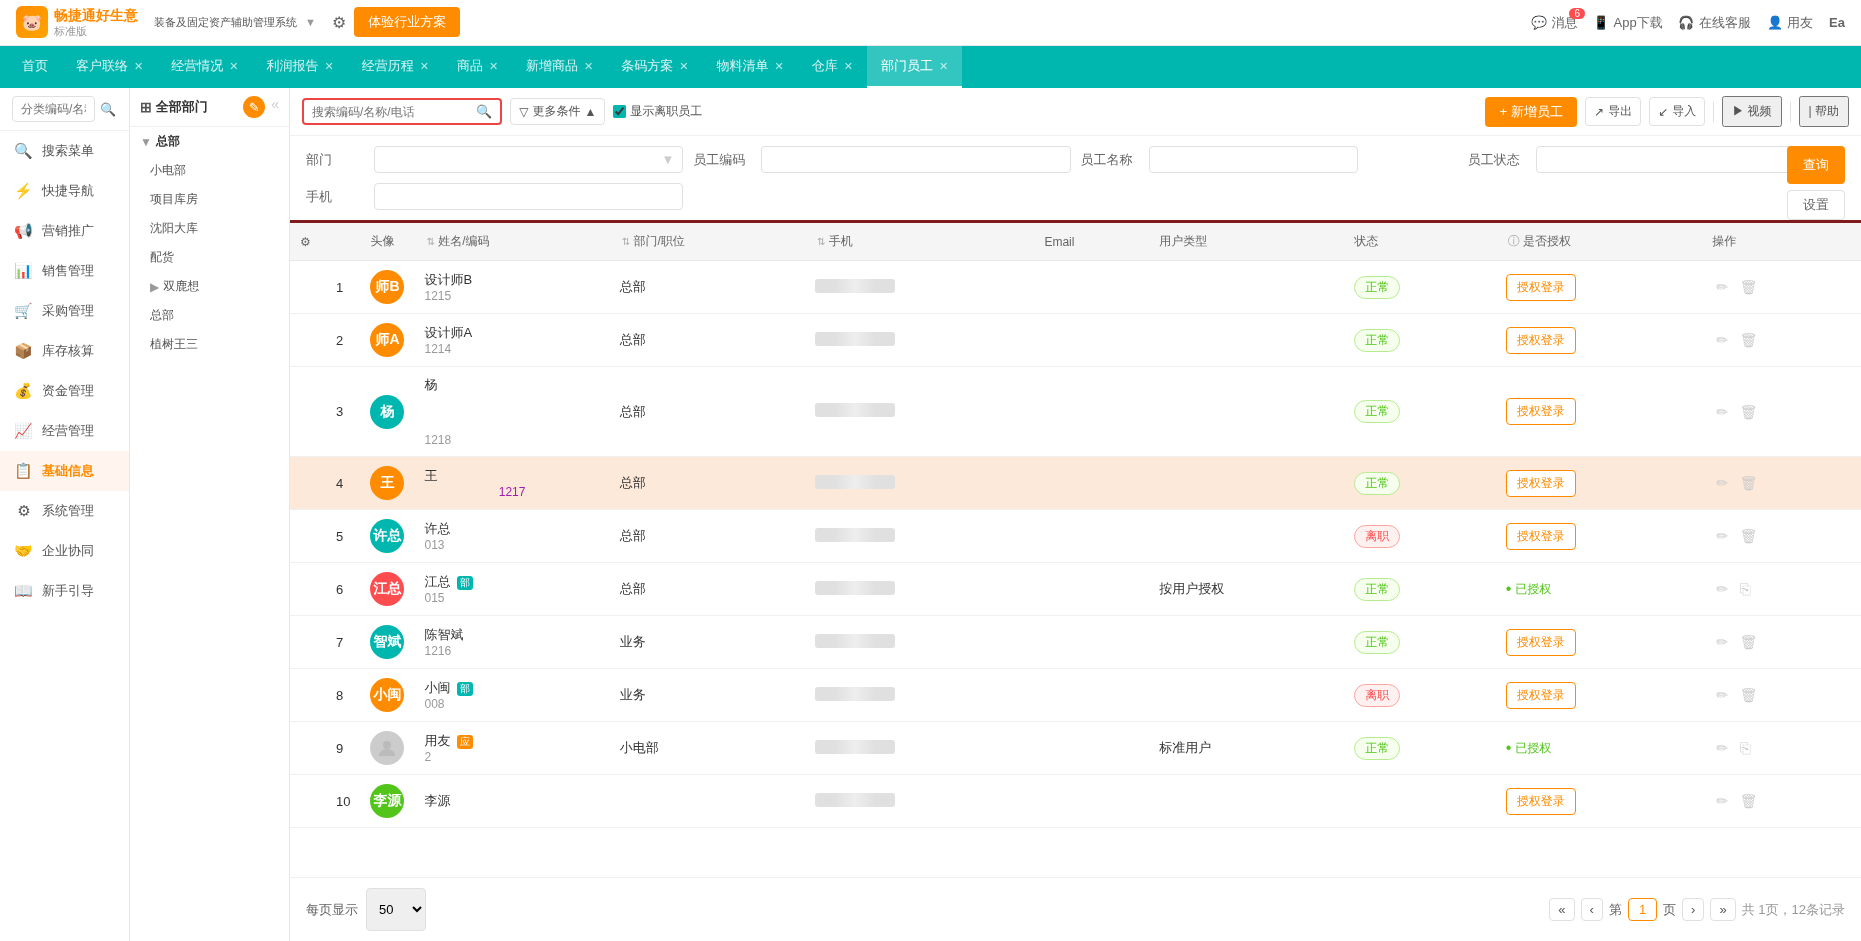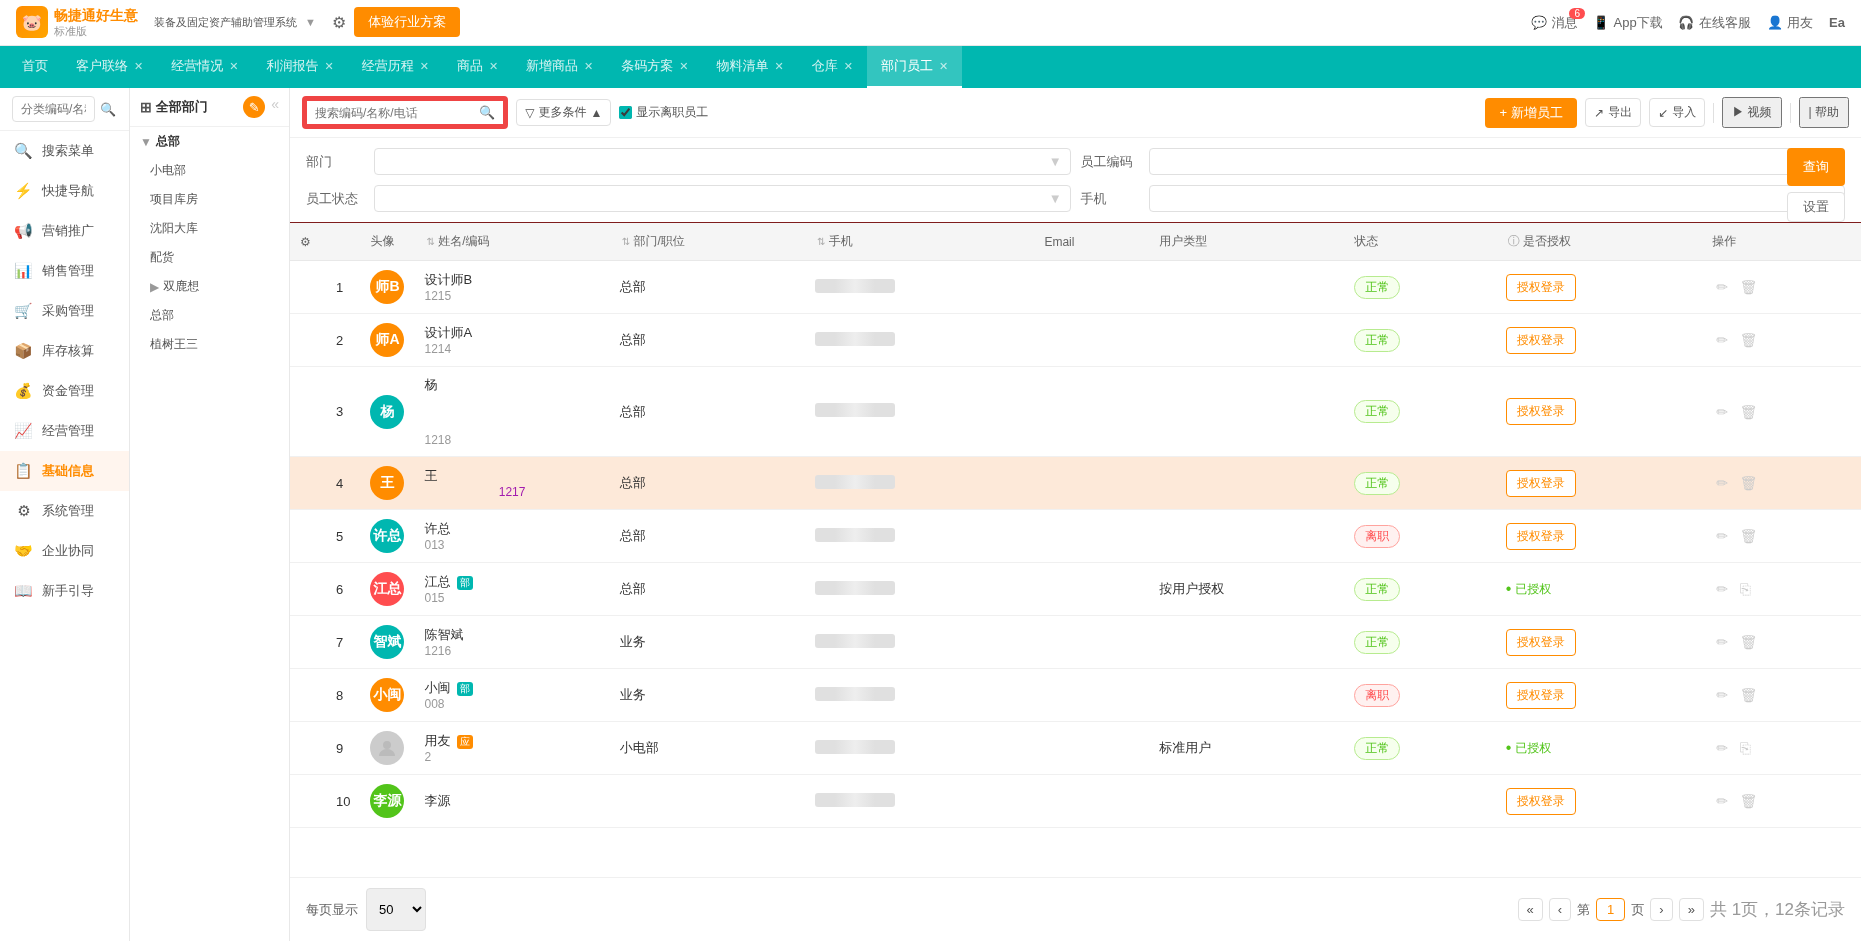--- a/index.html
+++ b/index.html
@@ -46,32 +46,32 @@
     .dept-collapse-btn { color: #ccc; font-size: 14px; cursor: pointer; }
     .dept-tree-item { padding: 6px 10px; font-size: 12px; color: #555; cursor: pointer; display: flex; align-items: center; gap: 4px; }
     .dept-tree-item.level1 { font-weight: bold; color: #333; }
     .dept-tree-item.level2 { padding-left: 20px; }
 
     
     .content-area { flex: 1; display: flex; flex-direction: column; overflow: hidden; }
 
     
     .content-toolbar { background: #fff; padding: 8px 12px; border-bottom: 1px solid #f0f0f0; display: flex; align-items: center; gap: 8px; }
-    .search-input-wrap { display: flex; align-items: center; gap: 4px; border: 5px solid #ef4444; border-radius: 4px; padding: 4px 8px; background: #fff; }
+    .search-input-wrap { display: flex; align-items: center; gap: 4px; border: 2px solid #ef4444; border-radius: 4px; padding: 4px 8px; background: #fff; }
     .search-input-wrap input { border: none; outline: none; font-size: 12px; width: 160px; }
     .filter-btn { display: flex; align-items: center; gap: 4px; color: #555; font-size: 12px; cursor: pointer; border: 1px solid #e0e0e0; border-radius: 4px; padding: 4px 8px; }
     .show-archived-cb { display: flex; align-items: center; gap: 4px; font-size: 12px; color: #555; cursor: pointer; }
     .toolbar-right { margin-left: auto; display: flex; align-items: center; gap: 8px; }
     .btn-add { background: #ff8c00; color: #fff; border: none; border-radius: 4px; padding: 6px 14px; font-size: 13px; cursor: pointer; display: flex; align-items: center; gap: 4px; }
     .btn-action { display: flex; align-items: center; gap: 4px; color: #555; font-size: 12px; cursor: pointer; padding: 5px 8px; border: 1px solid #e0e0e0; border-radius: 4px; background: #fff; }
     .btn-view { color: #555; font-size: 12px; cursor: pointer; padding: 5px 8px; }
     .divider-v { width: 1px; height: 20px; background: #e0e0e0; }
 
     
-    .filter-row { background: #fff; padding: 10px 16px; border-bottom: 1px solid #7f1d1d; display: grid; grid-template-columns: 1fr 1fr; gap: 10px; position: relative; }
+    .filter-row { background: #fff; padding: 10px 16px; border-bottom: 3px solid #7f1d1d; display: grid; grid-template-columns: 1fr 1fr 1fr 1fr; gap: 10px; position: relative; }
     .filter-field { display: flex; align-items: center; gap: 8px; }
     .filter-label { color: #666; font-size: 13px; white-space: nowrap; min-width: 60px; }
     .filter-select { flex: 1; border: 1px solid #e0e0e0; border-radius: 4px; padding: 5px 8px; font-size: 13px; display: flex; align-items: center; justify-content: space-between; cursor: pointer; background: #fff; }
     .filter-input { flex: 1; border: 1px solid #e0e0e0; border-radius: 4px; padding: 5px 8px; font-size: 13px; outline: none; }
     .filter-actions { position: absolute; right: 16px; top: 10px; display: flex; gap: 6px; flex-direction: column; }
     .btn-query { background: #ff8c00; color: #fff; border: none; border-radius: 4px; padding: 10px 16px; font-size: 13px; cursor: pointer; }
     .btn-setting { background: #fff; color: #666; border: 1px solid #e0e0e0; border-radius: 4px; padding: 5px 4px; font-size: 13px; cursor: pointer; }
 
     
     .table-wrap { flex: 1; overflow-y: auto; background: #fff; }
@@ -98,21 +98,21 @@
     .phone-blur { display: inline-block; width: 80px; height: 14px; background: linear-gradient(90deg, #e0e0e0 25%, #eee 50%, #e0e0e0 75%); border-radius: 3px; }
 
     
     .pagination { display: flex; align-items: center; justify-content: space-between; padding: 10px 16px; background: #fff; border-top: 1px solid #f0f0f0; }
     .page-size-wrap { display: flex; align-items: center; gap: 8px; font-size: 13px; color: #666; }
     .page-size-select { border: 1px solid #e0e0e0; border-radius: 4px; padding: 12px 8px; font-size: 13px; }
     .page-controls { display: flex; align-items: center; gap: 6px; font-size: 13px; color: #666; }
     .page-btn { border: 1px solid #e0e0e0; border-radius: 4px; padding: 3px 8px; cursor: pointer; background: #fff; color: #555; font-size: 13px; }
     .page-btn:disabled { color: #ccc; cursor: default; }
     .page-current { border: 1px solid #ff8c00; border-radius: 4px; padding: 3px 10px; color: #ff8c00; background: #fff; }
-    .page-info { font-size: 17px; color: #999; }
+    .page-info { font-size: 13px; color: #999; }
 
     
     .left-nav { width: 130px; background: #fff; border-right: 1px solid #e8e8e8; overflow-y: auto; flex-shrink: 0; }
     .left-nav-item { display: flex; align-items: center; gap: 8px; padding: 11px 14px; cursor: pointer; font-size: 13px; color: #555; }
     .left-nav-item.active { background: #fff5ee; color: #ff8c00; font-weight: bold; }
     .left-nav-item .nav-icon { font-size: 15px; width: 20px; text-align: center; }
     .search-menu-bar { display: flex; align-items: center; gap: 6px; padding: 8px 12px; border-bottom: 1px solid #f0f0f0; }
     .search-menu-bar input { border: 1px solid #e0e0e0; border-radius: 4px; padding: 5px 8px; font-size: 12px; flex: 1; outline: none; }
     .sort-icon { color: #aaa; font-size: 10px; margin-left: 2px; }
     .info-icon { color: #aaa; margin-left: 2px; font-size: 12px; }
@@ -313,20 +313,24 @@
         <span class="filter-label">部门</span>
         <div class="filter-select">
           <span></span>
           <span style="color:#ccc;">▼</span>
         </div>
       </div>
       <div class="filter-field">
         <span class="filter-label">员工编码</span>
         <input class="filter-input" type="text" style="">
       </div>
+      <div class="filter-field" style="padding-right:100px;">
+        <span class="filter-label">员工名称</span>
+        <input class="filter-input" type="text" style="">
+      </div>
       <div class="filter-field">
         <span class="filter-label">员工状态</span>
         <div class="filter-select">
           <span></span>
           <span style="color:#ccc;">▼</span>
         </div>
       </div>
       <div class="filter-field">
         <span class="filter-label">手机</span>
         <input class="filter-input" type="text" style="">

